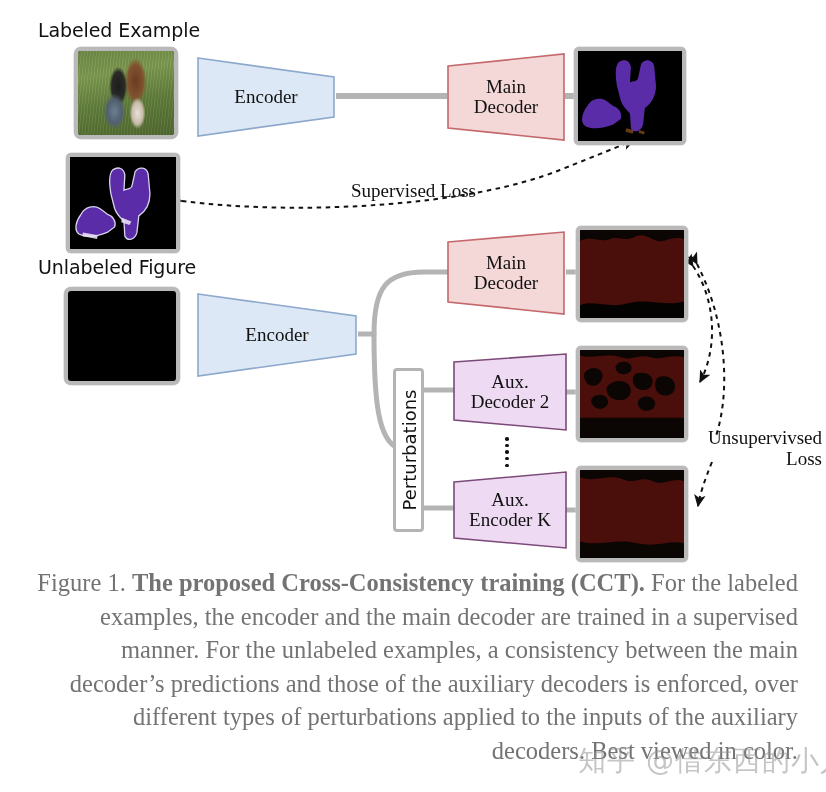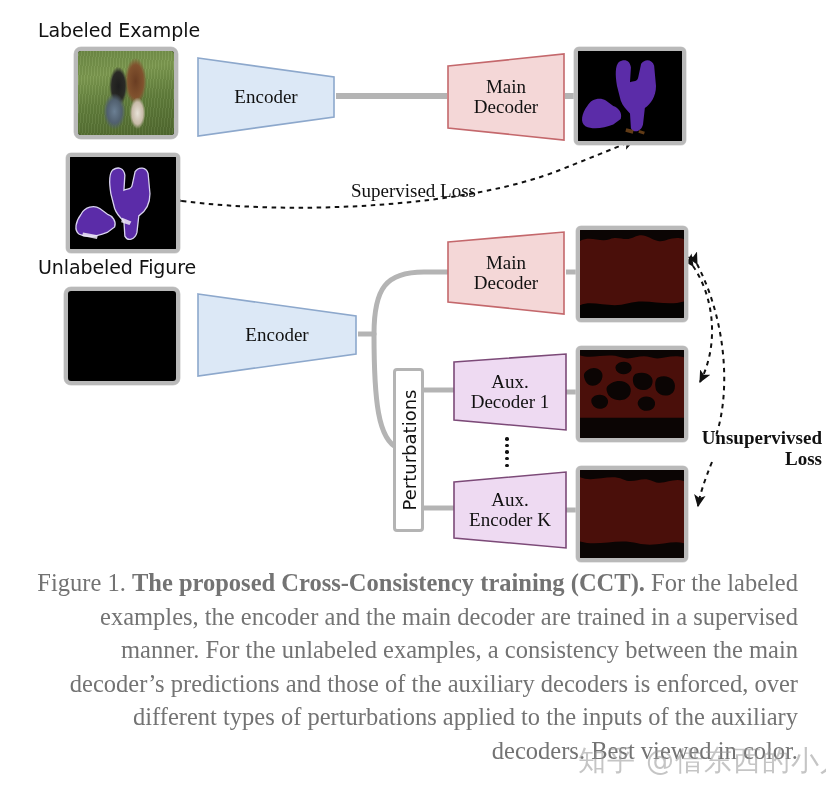--- a/index.html
+++ b/index.html
@@ -303,21 +303,21 @@
       <span>Decoder</span>
     </div>
   </div>
 
   <div class="trap" style="left:452px; top:352px; width:116px; height:80px;">
     <svg viewBox="0 0 116 80" preserveAspectRatio="none">
       <polygon points="2,10 114,2 114,78 2,68" fill="#eedaf2" stroke="#7c4a78" stroke-width="1.6"></polygon>
     </svg>
     <div class="lbl">
       <span>Aux.</span>
-      <span>Decoder 1</span>
+      <span>Decoder 2</span>
     </div>
   </div>
 
   <div class="trap" style="left:452px; top:470px; width:116px; height:80px;">
     <svg viewBox="0 0 116 80" preserveAspectRatio="none">
       <polygon points="2,12 114,2 114,78 2,68" fill="#eedaf2" stroke="#7c4a78" stroke-width="1.6"></polygon>
     </svg>
     <div class="lbl">
       <span>Aux.</span>
       <span>Encoder K</span>
@@ -331,20 +331,20 @@
       <i></i>
       <i></i>
   </div>
 
   <div class="pert-box" style="left:393px; top:368px; width:31px; height:164px;">
     <div class="vtext">Perturbations</div>
   </div>
 
   <div class="loss-lbl" style="left:306px; top:180px; width:170px;">Supervised Loss</div>
 
-  <div class="loss-lbl" style="left:672px; top:427px; width:150px;font-weight:bold;">Unsupervivsed
+  <div class="loss-lbl" style="left:672px; top:427px; width:150px;">Unsupervivsed
 Loss</div>
 
 </div>
 
 <div id="caption"><span>Figure 1. </span><b>The proposed Cross-Consistency training (CCT).</b><span> For the labeled examples, the encoder and the main decoder are trained in a supervised manner. For the unlabeled examples, a consistency between the main decoder’s predictions and those of the auxiliary decoders is enforced, over different types of perturbations applied to the inputs of the auxiliary decoders. Best viewed in color.</span></div>
 
 <div id="watermark">知乎 @借东西的小人</div>
 
 </body></html>

